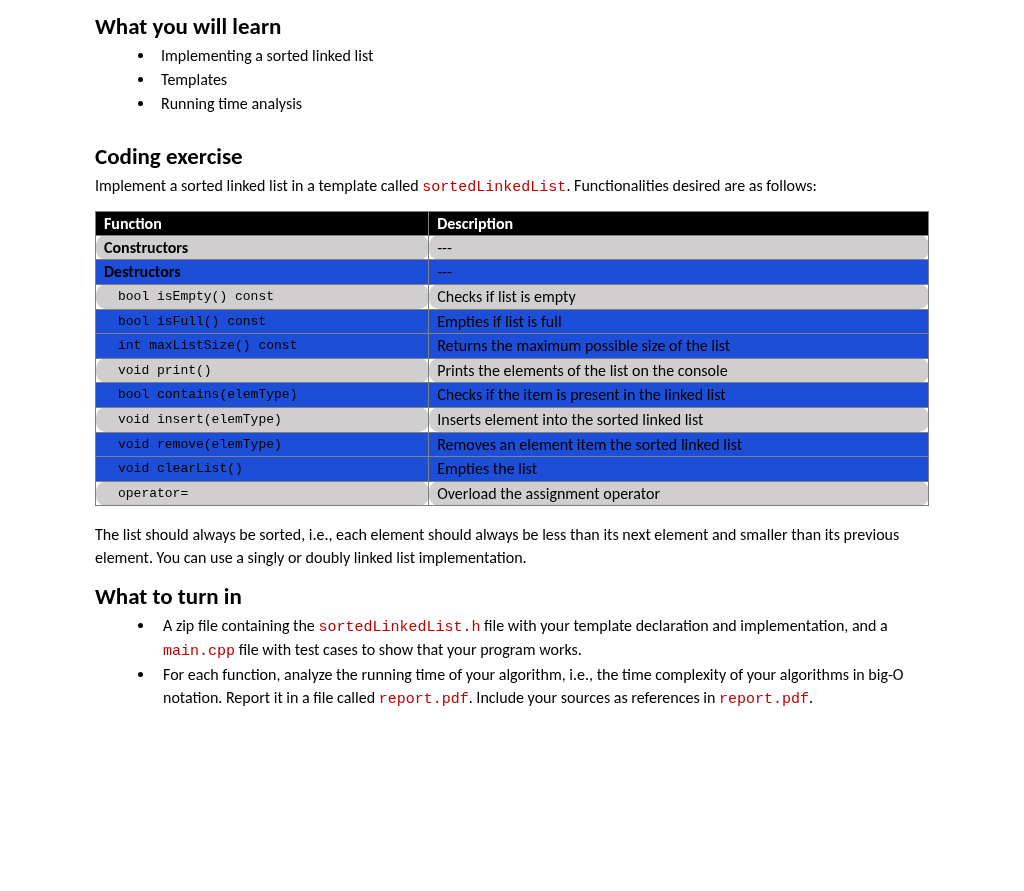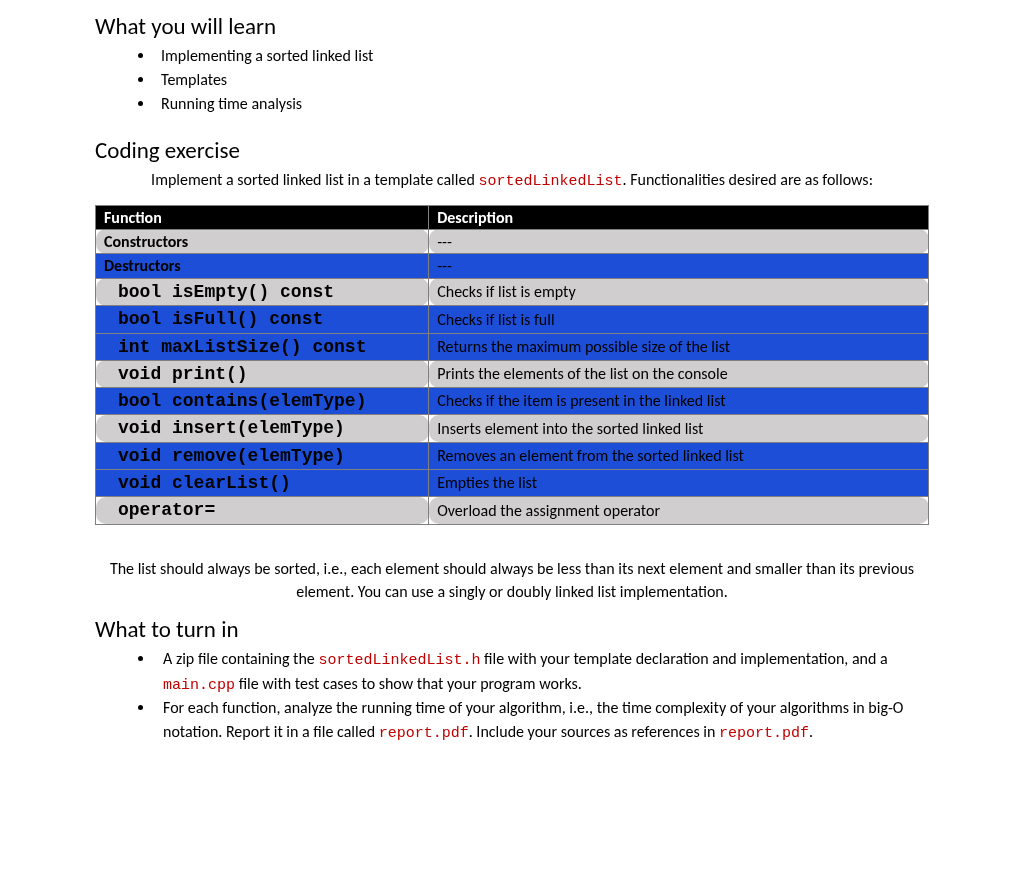--- a/index.html
+++ b/index.html
@@ -10,54 +10,53 @@
     body {
       font-family: Calibri, 'Segoe UI', Arial, sans-serif;
       background: #ffffff;
       color: #000000;
       width: 1024px;
       padding: 12px 95px 20px 95px;
       font-size: 16px;
     }
     h2 {
       font-family: 'Calibri Light', 'Segoe UI Light', Calibri, Arial, sans-serif;
-      font-weight: 400;
+      font-weight: 700;
       font-size: 23px;
       color: #000;
       margin-top: 6px;
       margin-bottom: 4px;
     }
     h2.first {
       margin-top: 0;
     }
     ul {
       list-style: disc;
       margin-left: 60px;
-      margin-bottom: 20px;
+      margin-bottom: 26px;
     }
     ul li {
       font-size: 16px;
       line-height: 1.5;
       padding-left: 6px;
     }
     p {
       font-size: 16px;
       line-height: 1.45;
       margin-bottom: 12px;
-      text-align: center;
     }
     .code-red {
       font-family: Consolas, 'Courier New', monospace;
       color: #c00000;
       font-size: 15px;
     }
     table {
       border-collapse: collapse;
       width: 100%;
-      margin-bottom: 32px;
+      margin-bottom: 17px;
     }
     table th {
       background: #000;
       color: #fff;
       text-align: left;
       padding: 2px 8px;
       font-weight: bold;
       font-size: 16px;
       border: 1px solid #808080;
     }
@@ -69,22 +68,22 @@
     }
     table tr.row-grey td {
       background: #d0cece;
       border-radius: 10px;
     }
     table tr.row-white td {
       background: #1d4ed8;
     }
     td.func-code {
       font-family: Consolas, 'Courier New', monospace;
-      font-weight: bold;
-      font-size: 18px;
+      font-weight: normal;
+      font-size: 13px;
       white-space: nowrap;
       padding-left: 22px;
     }
     td.func-bold {
       font-weight: bold;
     }
     td.col1 {
       width: 40%;
     }
     .para-after {
@@ -127,41 +126,41 @@
       <tr class="row-white">
         <td class="col1 func-bold">Destructors</td>
         <td>---</td>
       </tr>
       <tr class="row-grey">
         <td class="col1 func-code">bool isEmpty() const</td>
         <td>Checks if list is empty</td>
       </tr>
       <tr class="row-white">
         <td class="col1 func-code">bool isFull() const</td>
-        <td>Checks if list is full</td>
+        <td>Empties if list is full</td>
       </tr>
       <tr class="row-white">
         <td class="col1 func-code">int maxListSize() const</td>
         <td>Returns the maximum possible size of the list</td>
       </tr>
       <tr class="row-grey">
         <td class="col1 func-code">void print()</td>
         <td>Prints the elements of the list on the console</td>
       </tr>
       <tr class="row-white">
         <td class="col1 func-code">bool contains(elemType)</td>
         <td>Checks if the item is present in the linked list</td>
       </tr>
       <tr class="row-grey">
         <td class="col1 func-code">void insert(elemType)</td>
         <td>Inserts element into the sorted linked list</td>
       </tr>
       <tr class="row-white">
         <td class="col1 func-code">void remove(elemType)</td>
-        <td>Removes an element from the sorted linked list</td>
+        <td>Removes an element item the sorted linked list</td>
       </tr>
       <tr class="row-white">
         <td class="col1 func-code">void clearList()</td>
         <td>Empties the list</td>
       </tr>
       <tr class="row-grey">
         <td class="col1 func-code">operator=</td>
         <td>Overload the assignment operator</td>
       </tr>
     </tbody>

